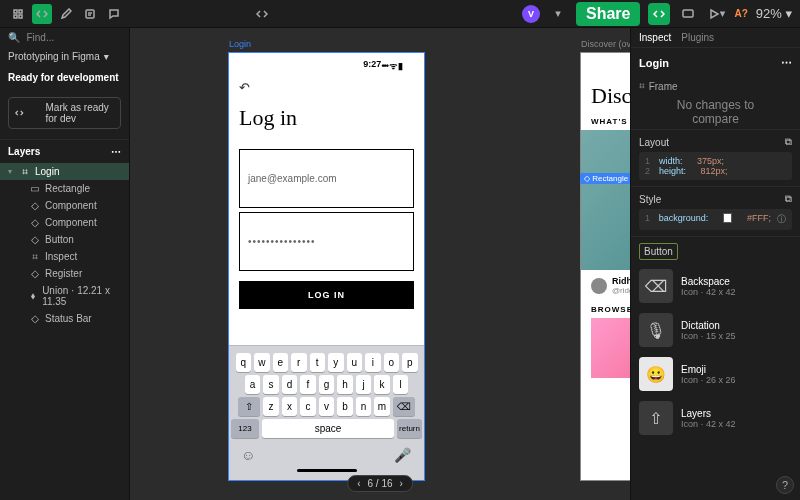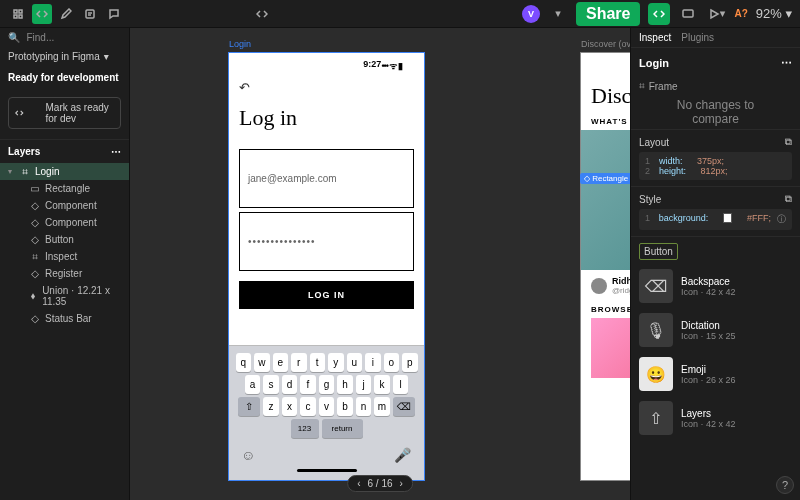--- a/index.html
+++ b/index.html
@@ -270,21 +270,22 @@
             <div class="key">x</div>
             <div class="key">c</div>
             <div class="key">v</div>
             <div class="key">b</div>
             <div class="key">n</div>
             <div class="key">m</div>
             <div class="key wide">⌫</div>
           </div>
         <div class="kb-row">
           <div class="key special">123</div>
-          <div class="key special" style="width:41px">return</div>
+          <div class="key space">space</div>
+          <div class="key special" style="width:25px">return</div>
         </div>
         <div class="kb-bottom">
             <span>☺</span>
             <span>🎤</span>
           </div>
         <div class="home-ind"></div>
       </div>
     </div>
 
     <div class="artboard ab2" style="border-color:#888">

